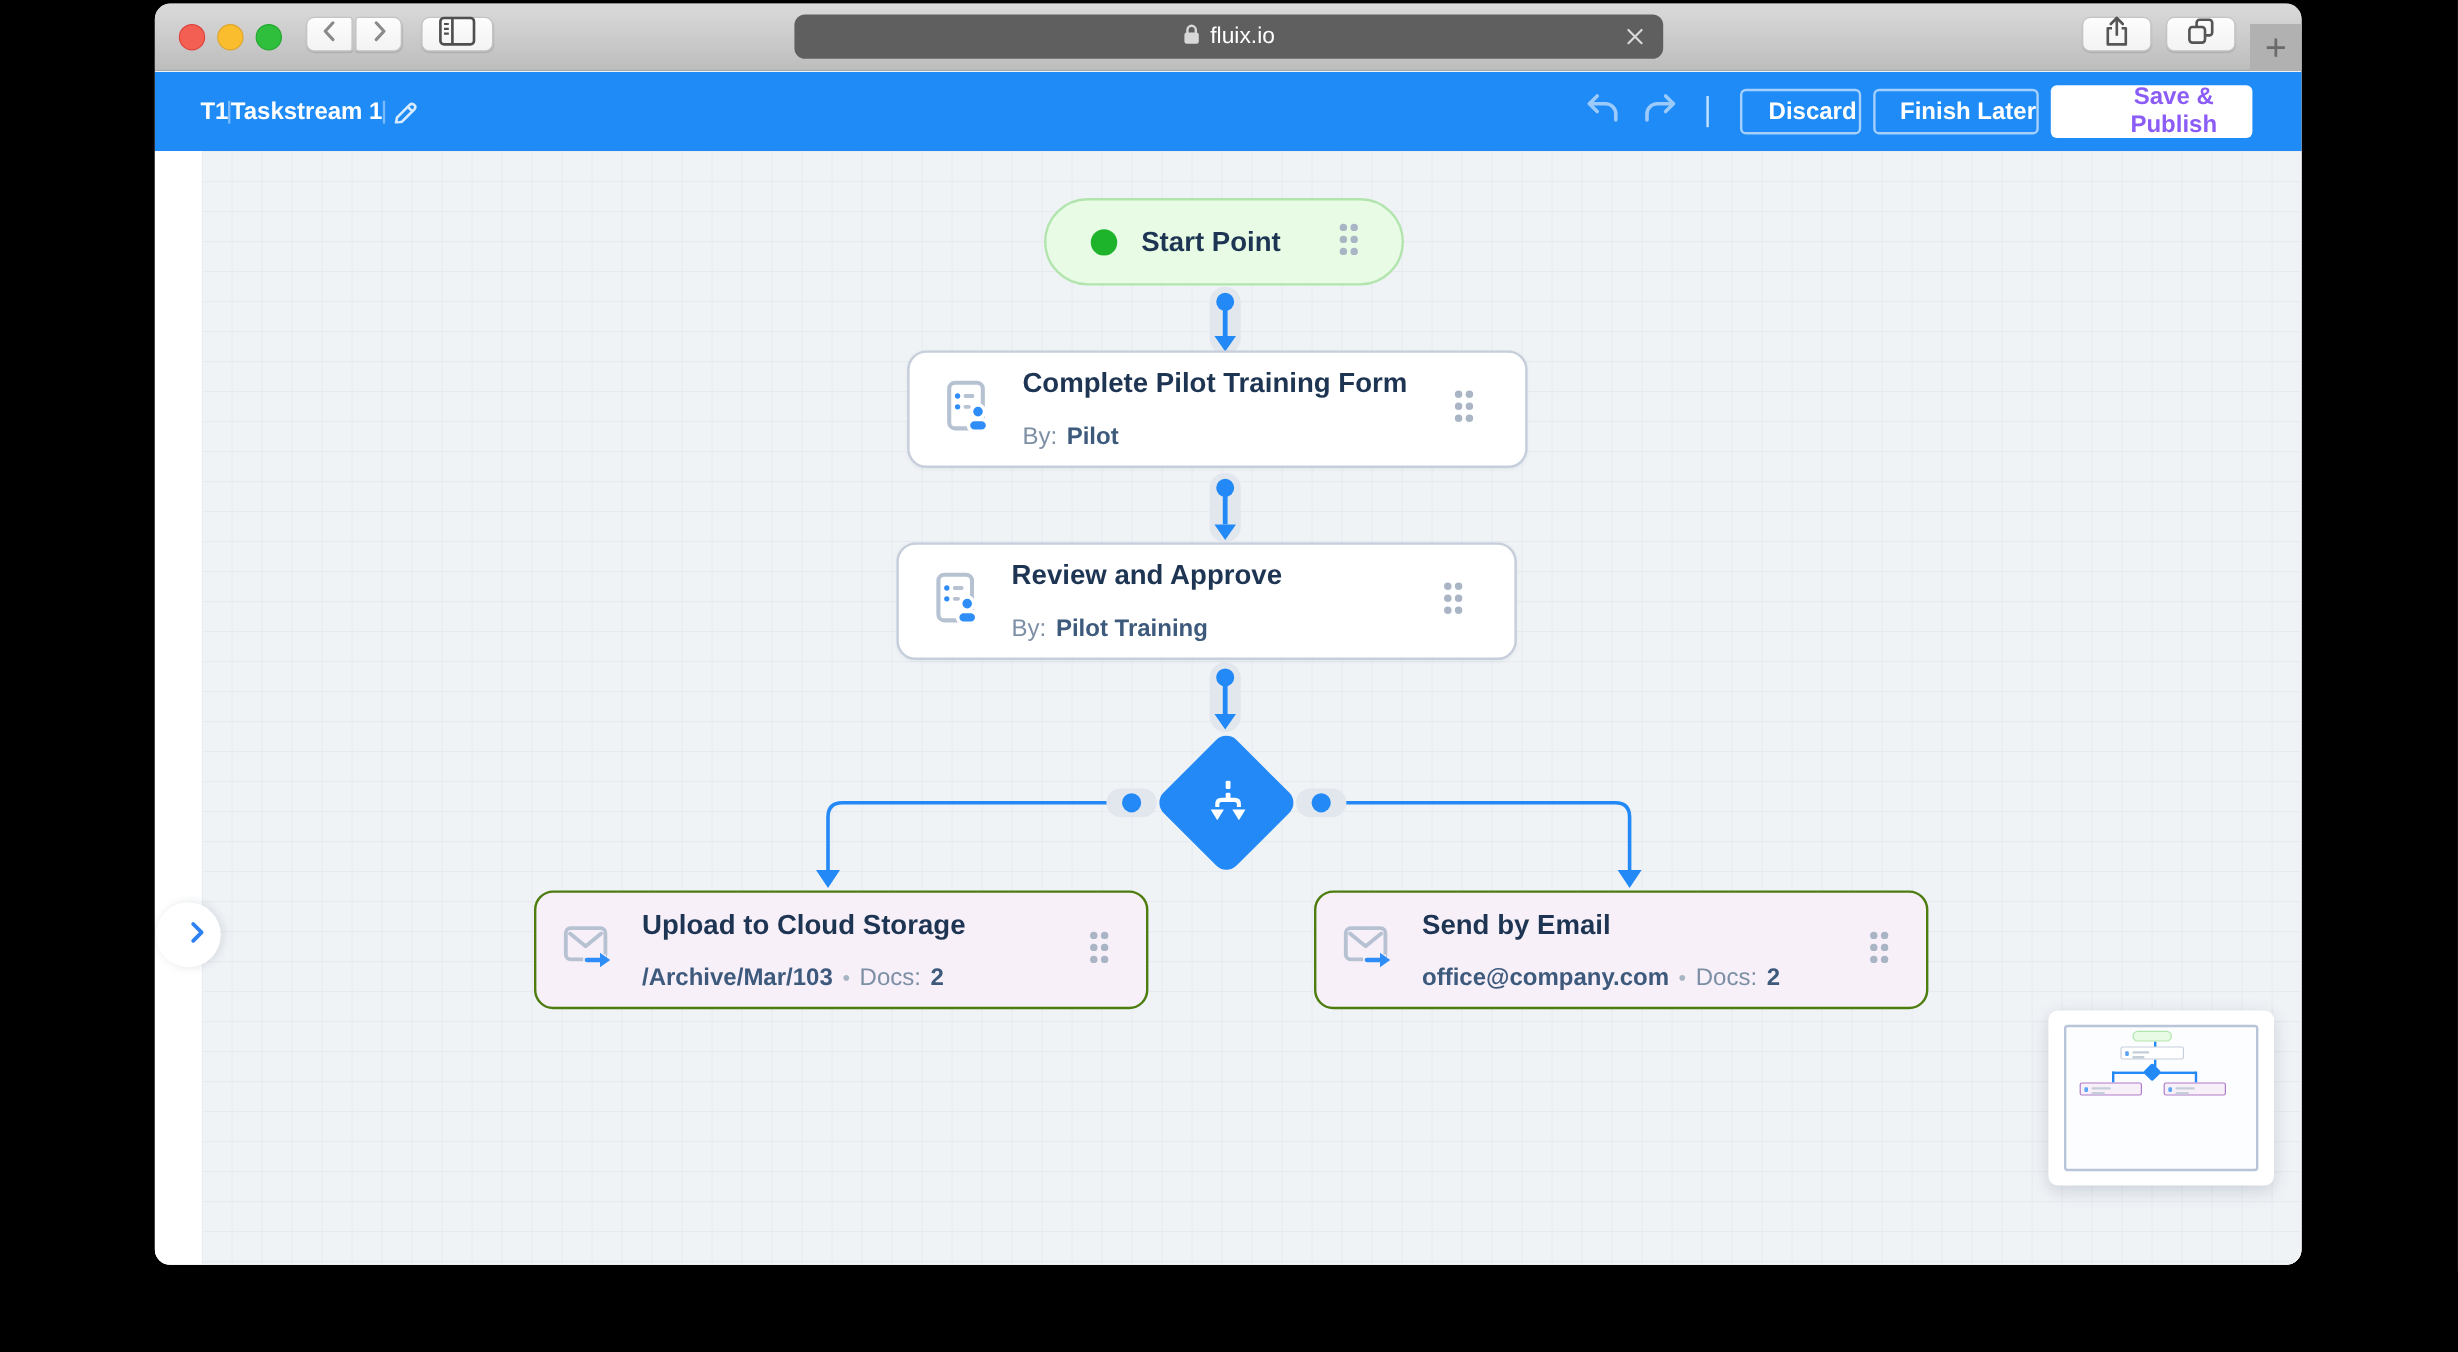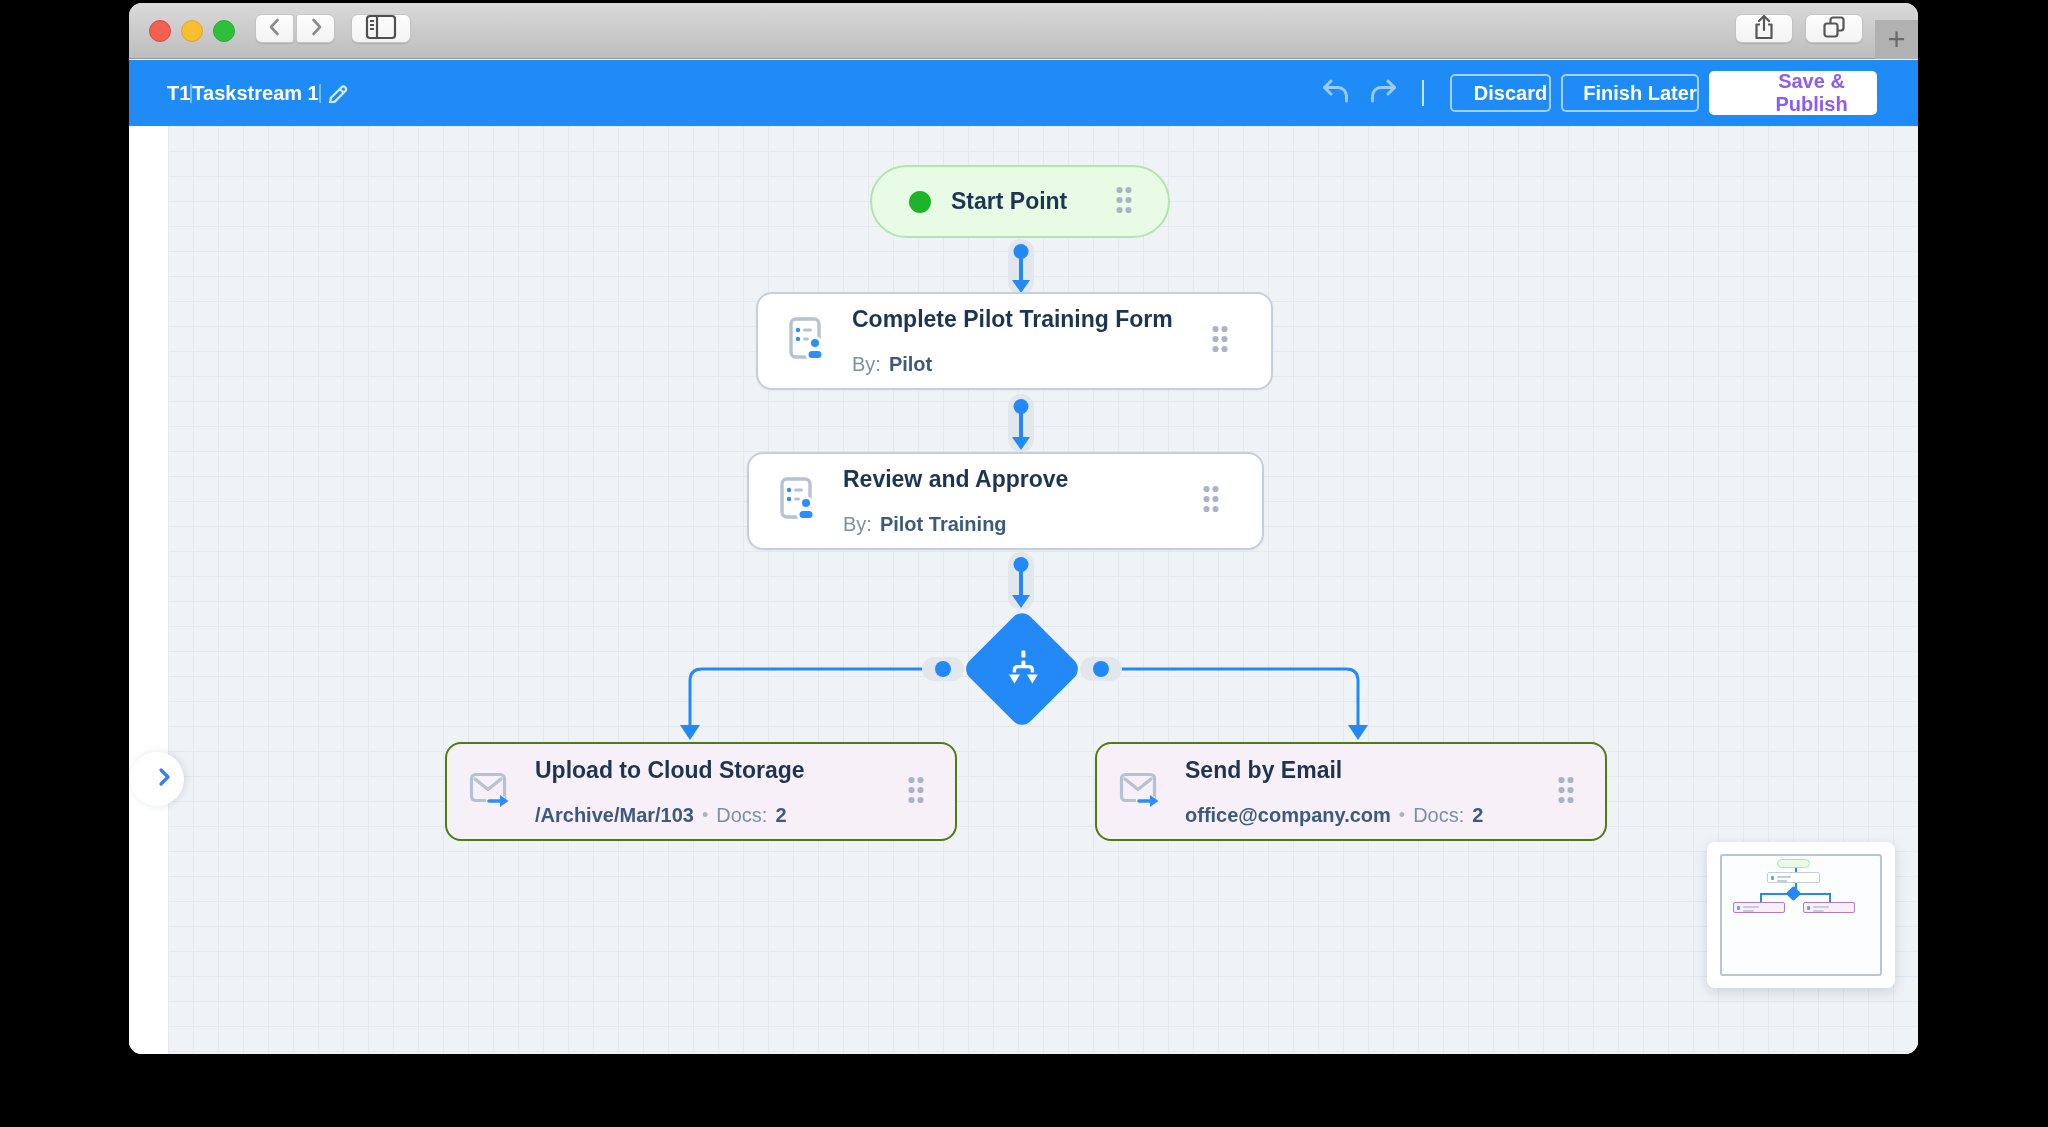--- a/index.html
+++ b/index.html
@@ -159,20 +159,34 @@
           <svg width="32" height="26" viewBox="0 0 32 26">
             <rect x="2" y="2" width="28" height="22" rx="3" fill="none" stroke="#4f4f4f" stroke-width="2.2"></rect>
             <line x1="12" y1="2" x2="12" y2="24" stroke="#4f4f4f" stroke-width="2.2"></line>
             <line x1="5" y1="7" x2="9" y2="7" stroke="#4f4f4f" stroke-width="1.8"></line>
             <line x1="5" y1="11" x2="9" y2="11" stroke="#4f4f4f" stroke-width="1.8"></line>
             <line x1="5" y1="15" x2="9" y2="15" stroke="#4f4f4f" stroke-width="1.8"></line>
           </svg>
         </span>
       </div>
 
+      <div class="urlbar">
+        <span>
+          <svg width="14" height="19" viewBox="0 0 14 19">
+            <path d="M3.5 8.5 V6 a3.5 3.5 0 0 1 7 0 V8.5" fill="none" stroke="#d8d8d8" stroke-width="2"></path>
+            <rect x="1" y="8" width="12" height="9.5" rx="2" fill="#d8d8d8"></rect>
+          </svg>
+        </span>
+        <span class="url-text">fluix.io</span>
+        <span class="url-stop">
+          <svg width="17" height="17" viewBox="0 0 17 17">
+              <path d="M3 3 L14 14 M14 3 L3 14" stroke="#dadada" stroke-width="1.8" stroke-linecap="round"></path>
+            </svg>
+        </span>
+      </div>
 
       <div class="tb-btn btn-share">
         <span>
           <svg width="24" height="28" viewBox="0 0 24 28">
             <path d="M12 3 V17" stroke="#565656" stroke-width="2.2" fill="none" stroke-linecap="round"></path>
             <path d="M7 8 L12 3 L17 8" stroke="#565656" stroke-width="2.2" fill="none" stroke-linecap="round" stroke-linejoin="round"></path>
             <path d="M8 11.5 H4.5 V25 H19.5 V11.5 H16" stroke="#565656" stroke-width="2.2" fill="none" stroke-linejoin="round"></path>
           </svg>
         </span>
       </div>

